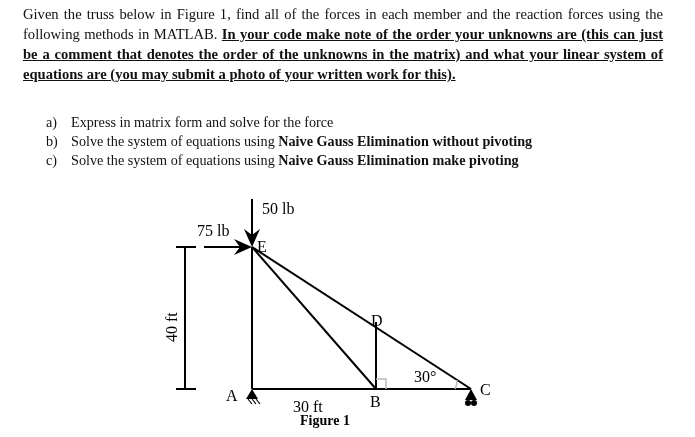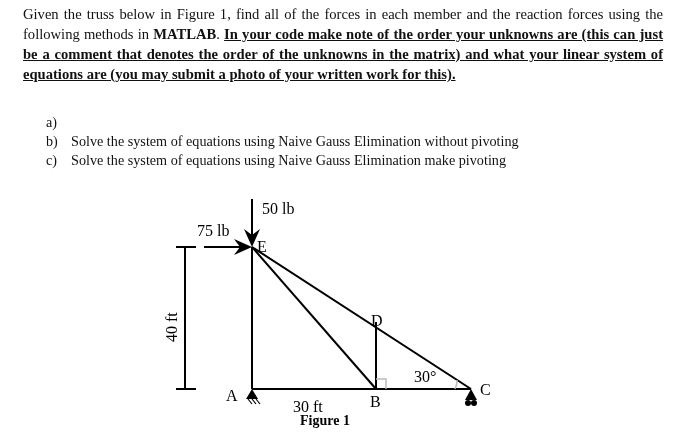--- a/index.html
+++ b/index.html
@@ -1,34 +1,35 @@
 <!DOCTYPE html>
 <html><head>
 <meta charset="utf-8">
 <style>
   html, body { margin: 0; padding: 0; background: #ffffff; }
   body { width: 695px; height: 437px; position: relative; overflow: hidden; font-family: "Liberation Serif", "DejaVu Serif", serif; color: #111; }
   .para { position: absolute; left: 23px; top: 4px; width: 640px; font-size: 14.6px; line-height: 20px; text-align: justify; text-align-last: left; }
-  .para b { font-weight: bold; }
+  .para b { font-weight: normal; }
   .para .ul { font-weight: bold; text-decoration: underline; }
   .list { position: absolute; left: 46px; top: 113px; font-size: 14.2px; line-height: 19px; margin: 0; padding: 0; list-style: none; }
   .list li { display: flex; }
   .list .mark { width: 25px; flex: none; }
-  .list b { font-weight: normal; }
+  .list b { font-weight: bold; }
   svg.fig { position: absolute; left: 0; top: 0; }
   svg text { font-family: "Liberation Serif", "DejaVu Serif", serif; }
 </style>
 </head>
 <body>
 
 <div class="para"><span>Given the truss below in Figure 1, find all of the forces in each member and the reaction forces using the following methods in </span><b>MATLAB</b><span>. </span><span class="ul">In your code make note of the order your unknowns are (this can just be a comment that denotes the order of the unknowns in the matrix) and what your linear system of equations are (you may submit a photo of your written work for this).</span></div>
 
 <ul class="list">
   <li>
       <span class="mark">a)</span>
+      <span><span>Express in matrix form and solve for the force</span><b></b></span>
     </li>
   <li>
       <span class="mark">b)</span>
       <span><span>Solve the system of equations using </span><b>Naive Gauss Elimination without pivoting</b></span>
     </li>
   <li>
       <span class="mark">c)</span>
       <span><span>Solve the system of equations using </span><b>Naive Gauss Elimination make pivoting</b></span>
     </li>
 </ul>

